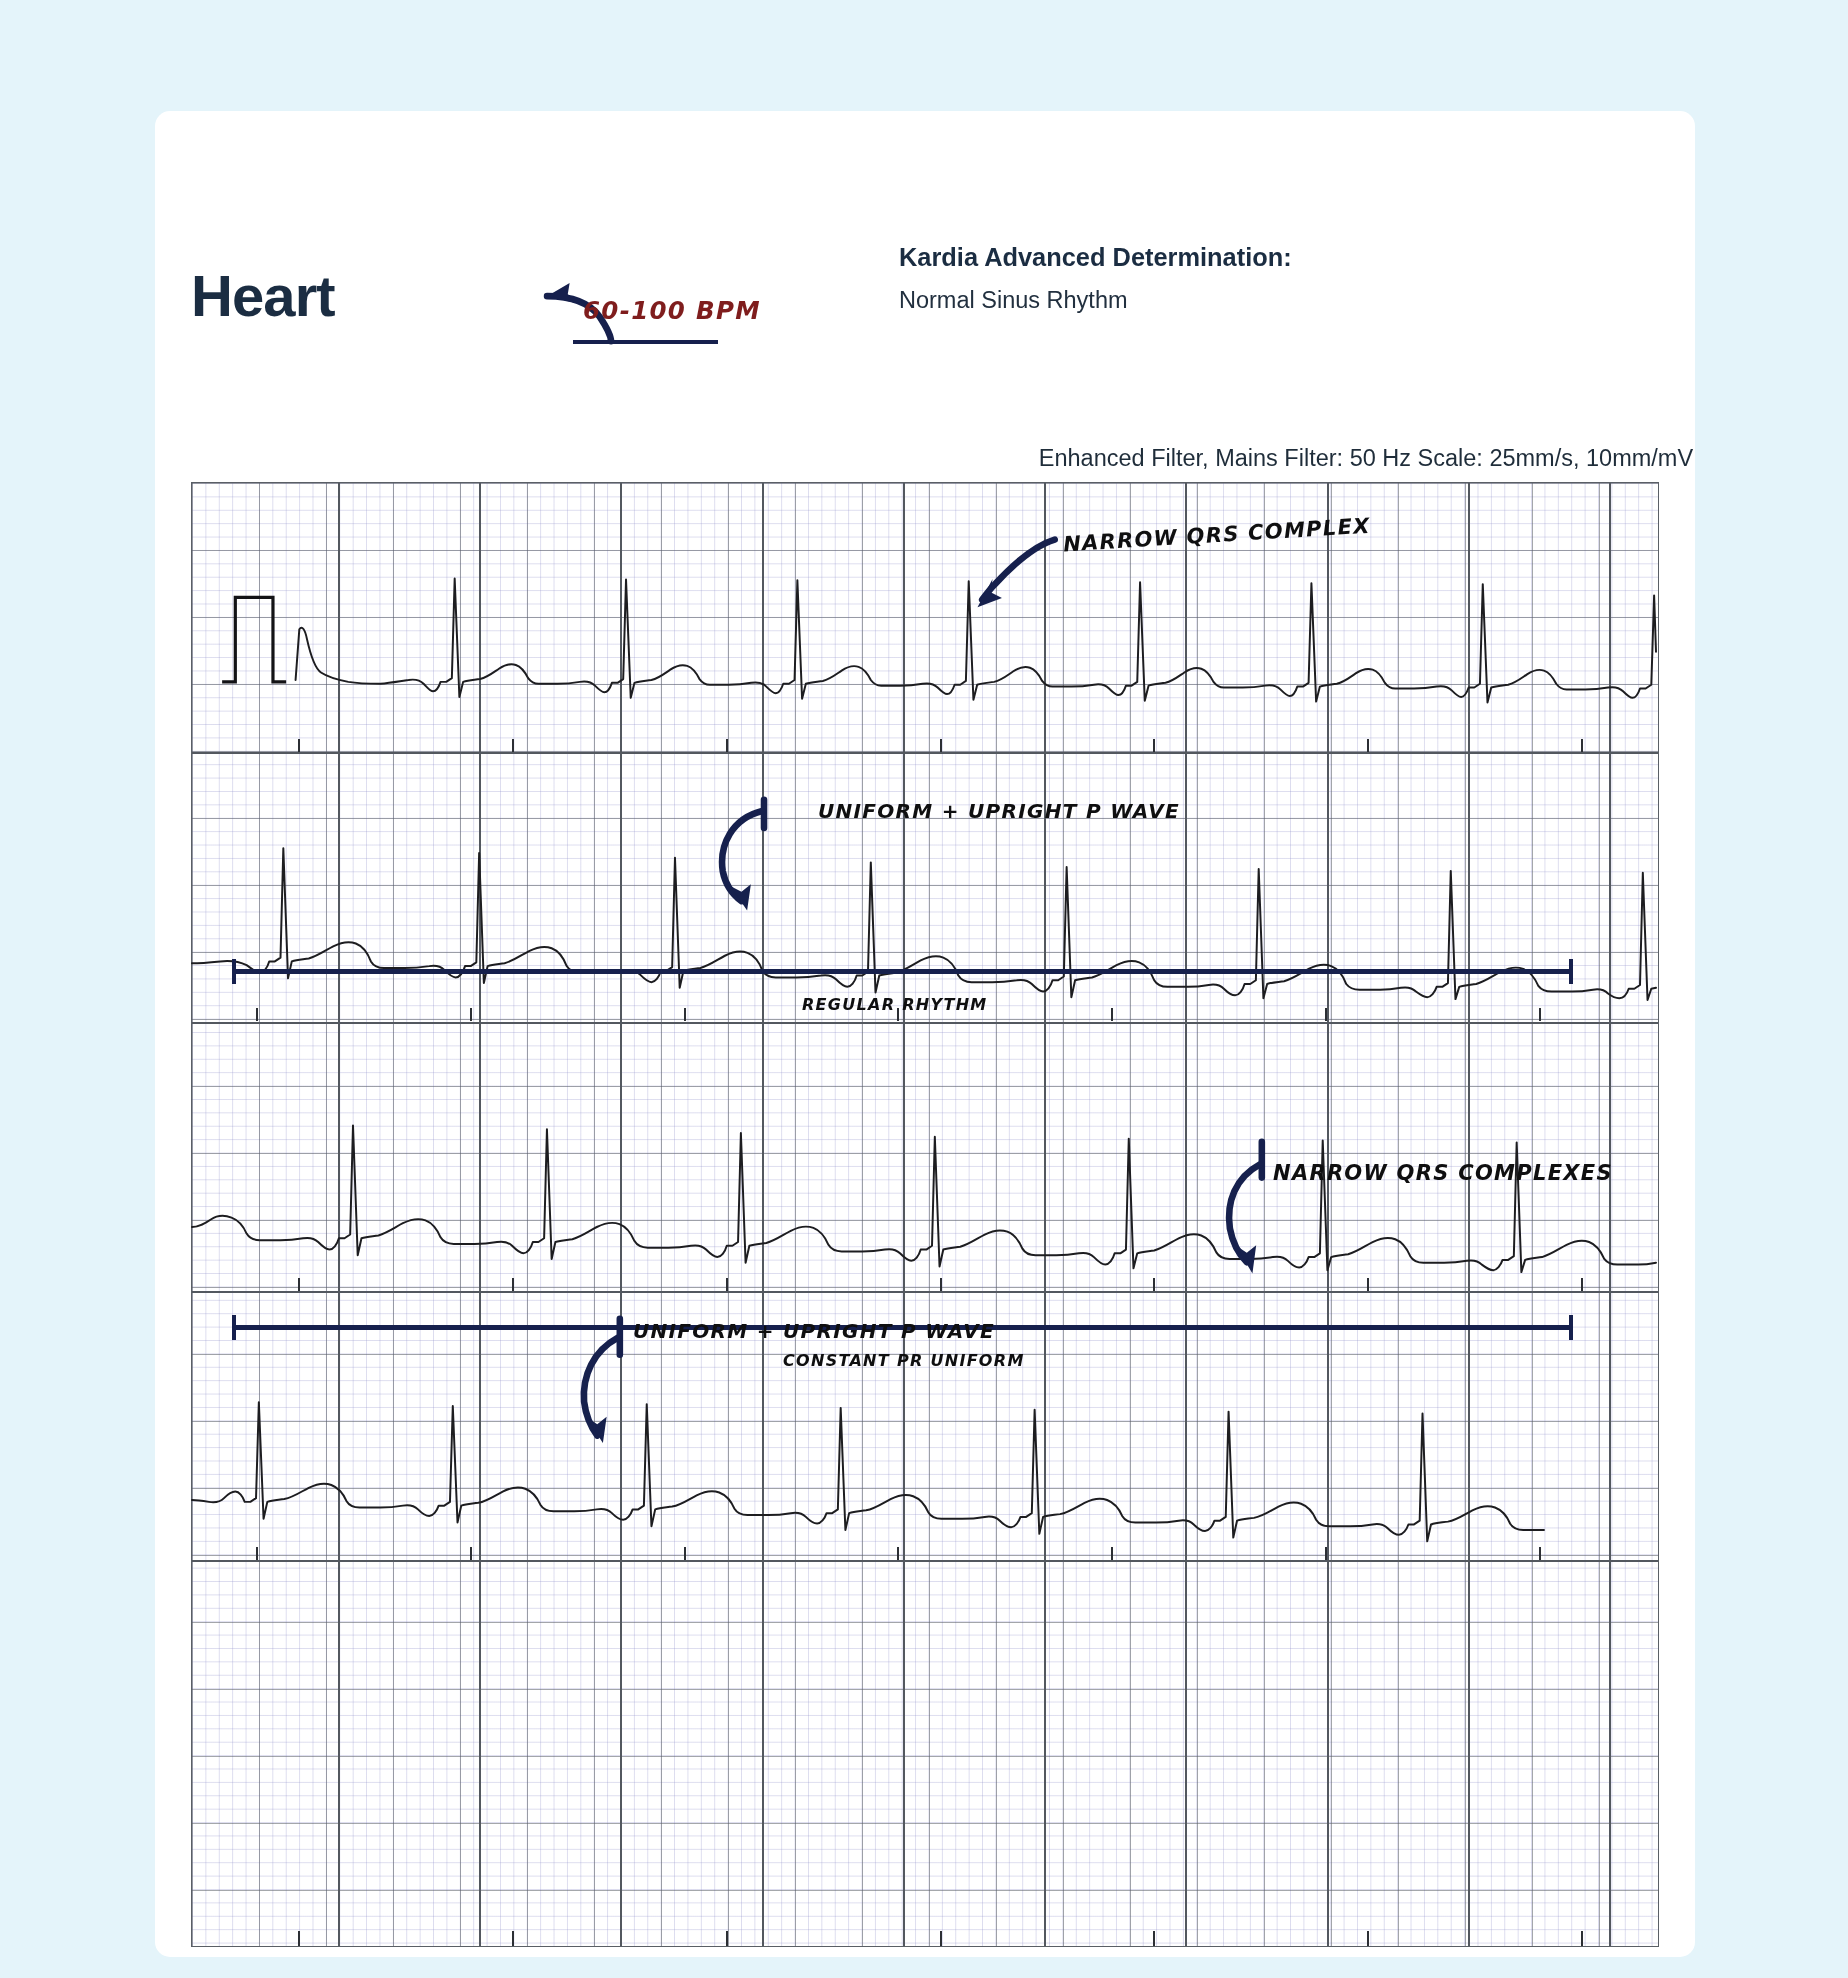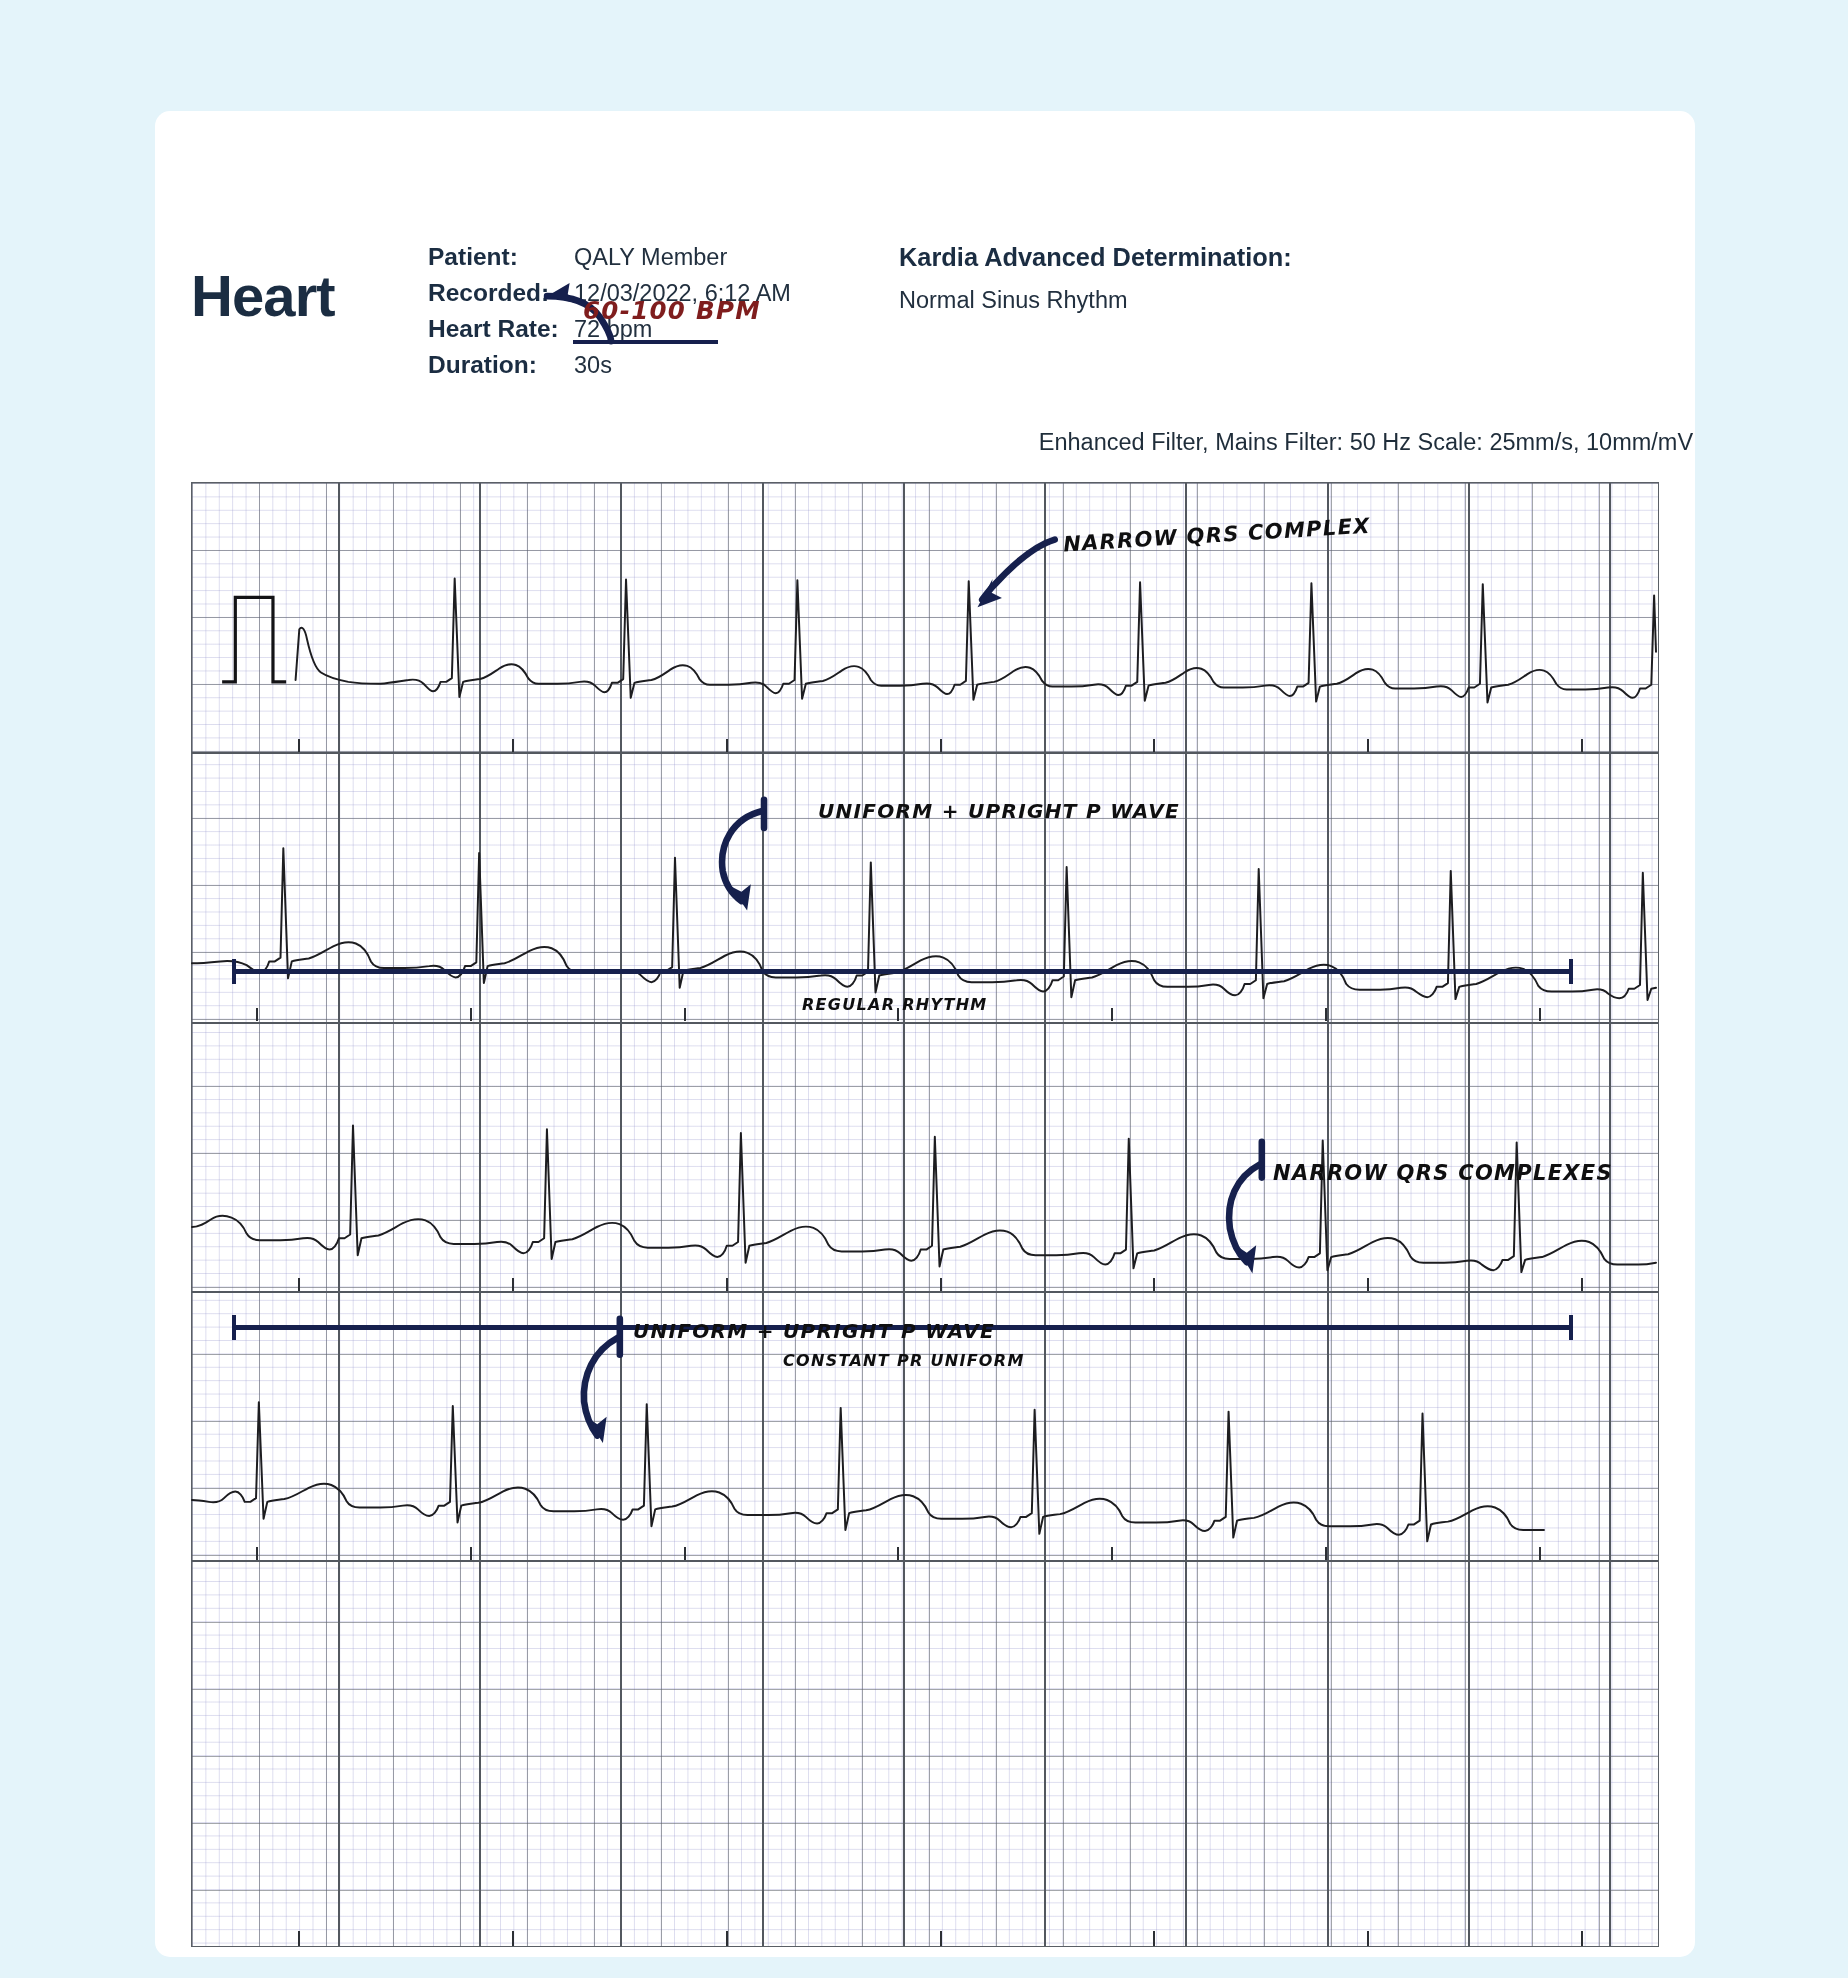--- a/index.html
+++ b/index.html
@@ -29,21 +29,21 @@
   .meta-key{
     width:146px;font-size:24.5px;font-weight:bold;color:#1b2d42;
   }
   .meta-val{font-size:23.5px;color:#22303f;}
 
   #determination{position:absolute;left:744px;top:132px;}
   #det-title{font-size:25.4px;font-weight:bold;color:#1b2d42;}
   #det-value{font-size:23.5px;color:#22303f;margin-top:15px;}
 
   #filterline{
-    position:absolute;right:1.9px;top:318px;
+    position:absolute;right:1.9px;top:334px;
     font-size:23.5px;color:#1f2d3a;white-space:nowrap;
   }
 
   
   .hand{
     font-family:"DejaVu Sans", sans-serif;
     font-weight:bold;font-style:italic;
     color:#0f0f10;letter-spacing:1.3px;
     white-space:nowrap;
   }
@@ -96,38 +96,20 @@
 </style>
 </head>
 <body>
 
 <div id="card">
 
   <div id="header">
 
     <div id="brand">Heart</div>
 
-    <div id="meta">
-      <div class="meta-row">
-        <span class="meta-key">Patient:</span>
-        <span class="meta-val">QALY Member</span>
-      </div>
-      <div class="meta-row">
-        <span class="meta-key">Recorded:</span>
-        <span class="meta-val">12/03/2022, 6:12 AM</span>
-      </div>
-      <div class="meta-row">
-        <span class="meta-key">Heart Rate:</span>
-        <span class="meta-val">72 bpm</span>
-      </div>
-      <div class="meta-row">
-        <span class="meta-key">Duration:</span>
-        <span class="meta-val">30s</span>
-      </div>
-    </div>
 
     <div id="determination">
       <div id="det-title">Kardia Advanced Determination:</div>
       <div id="det-value">Normal Sinus Rhythm</div>
     </div>
 
     <div id="filterline">Enhanced Filter, Mains Filter: 50 Hz    Scale: 25mm/s, 10mm/mV</div>
 
     <svg class="ann" style="left:377px;top:168px;" width="207" height="71" viewBox="0 0 220 75">
       <path class="inkpath" d="M16,18 C44,18 62,26 72,40 C80,52 84,60 84,66"></path>

